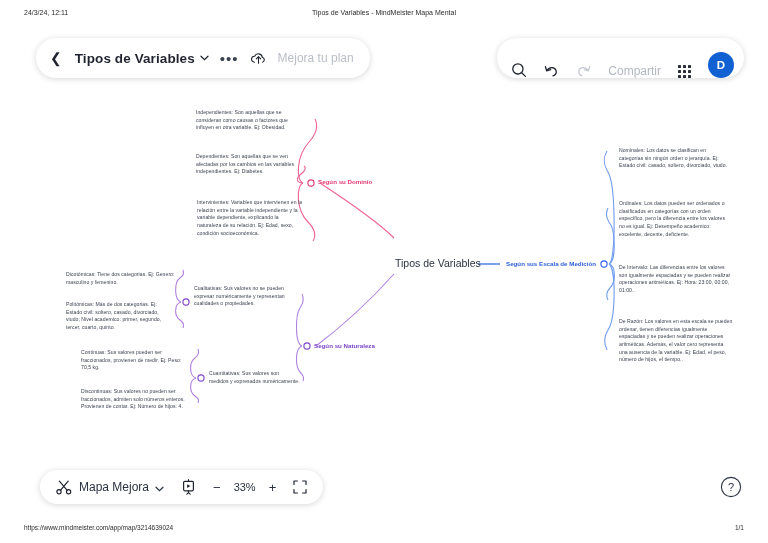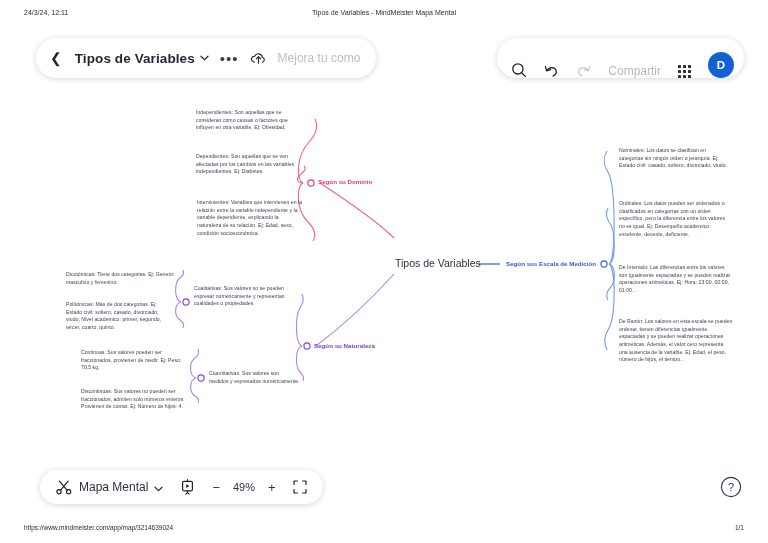--- a/index.html
+++ b/index.html
@@ -209,21 +209,21 @@
           <path d="M1 1.2 L4.5 4.6 L8 1.2" stroke="#1f2430" stroke-width="1.2" fill="none" stroke-linecap="round"></path>
         </svg>
     </span>
     <span class="dots">•••</span>
     <span class="icon-btn">
       <svg width="17" height="16" viewBox="0 0 17 16">
         <path d="M4.4 12.2a3 3 0 0 1 .3-6 4 4 0 0 1 7.6 1 2.6 2.6 0 0 1 .2 5" stroke="#1f2430" stroke-width="1.1" fill="none" stroke-linecap="round"></path>
         <path d="M8.5 6.6 v6.6 M6.3 8.8 L8.5 6.6 L10.7 8.8" stroke="#1f2430" stroke-width="1.1" fill="none" stroke-linecap="round" stroke-linejoin="round"></path>
       </svg>
     </span>
-    <span class="upgrade-text">Mejora tu como</span>
+    <span class="upgrade-text">Mejora tu plan</span>
   </div>
 
   <div class="topbar-right">
     <span class="icon-btn">
       <svg width="16" height="16" viewBox="0 0 16 16">
         <circle cx="6.9" cy="6.9" r="5.1" stroke="#1f2430" stroke-width="1.3" fill="none"></circle>
         <path d="M10.7 10.7 L14.4 14.4" stroke="#1f2430" stroke-width="1.3" stroke-linecap="round"></path>
       </svg>
     </span>
     <span class="icon-btn">
@@ -315,35 +315,35 @@
   </div>
 
   <div style="position:absolute; left:40px; bottom:12px; height:34px; background:#ffffff; border-radius:17px; box-shadow:0 1px 6px rgba(0,0,0,0.16); display:flex; align-items:center; padding:0 16px; gap:17px;">
     <span class="icon-btn">
       <svg width="16" height="15" viewBox="0 0 16 15">
         <circle cx="3" cy="11.8" r="2.1" stroke="#1f2430" stroke-width="1.2" fill="none"></circle>
         <circle cx="12.6" cy="11.8" r="2.1" stroke="#1f2430" stroke-width="1.2" fill="none"></circle>
         <path d="M4.4 10.4 L12.2 1.2 M11.2 10.4 L3.4 1.2" stroke="#1f2430" stroke-width="1.2" fill="none" stroke-linecap="round"></path>
       </svg>
     </span>
-    <span style="font-size:12px; color:#2b3240; white-space:nowrap; margin-left:-10px;">Mapa Mental</span>
+    <span style="font-size:12px; color:#2b3240; white-space:nowrap; margin-left:-10px;">Mapa Mejora</span>
     <span style="margin-left:-11px;">
       <svg width="9" height="6" viewBox="0 0 9 6">
           <path d="M1 1.2 L4.5 4.6 L8 1.2" stroke="#2b3240" stroke-width="1.2" fill="none" stroke-linecap="round"></path>
         </svg>
     </span>
     <span class="icon-btn">
       <svg width="15" height="16" viewBox="0 0 15 16">
         <rect x="2.6" y="2.4" width="9.8" height="9.4" rx="1.2" stroke="#1f2430" stroke-width="1.2" fill="none"></rect>
         <path d="M6.2 5.3 L9.4 7.1 L6.2 8.9 Z" fill="#1f2430"></path>
         <path d="M7.5 0.6 V2.4 M7.5 11.8 V13.9 M5.8 15.2 L7.5 13.6 L9.2 15.2" stroke="#1f2430" stroke-width="1.1" fill="none" stroke-linecap="round" stroke-linejoin="round"></path>
       </svg>
     </span>
     <span style="font-size:13px; color:#2b3240;">−</span>
-    <span style="font-size:11px; color:#2b3240; margin:0 -4px;">49%</span>
+    <span style="font-size:11px; color:#2b3240; margin:0 -4px;">33%</span>
     <span style="font-size:13px; color:#2b3240;">+</span>
     <span class="icon-btn">
       <svg width="14" height="14" viewBox="0 0 14 14">
         <path d="M1 4.4 V1 H4.4 M9.6 1 H13 V4.4 M13 9.6 V13 H9.6 M4.4 13 H1 V9.6" stroke="#1f2430" stroke-width="1.2" fill="none" stroke-linecap="round" stroke-linejoin="round"></path>
       </svg>
     </span>
   </div>
 
   <span style="position:absolute; right:26px; bottom:14px;">
     <svg width="22" height="22" viewBox="0 0 22 22">

